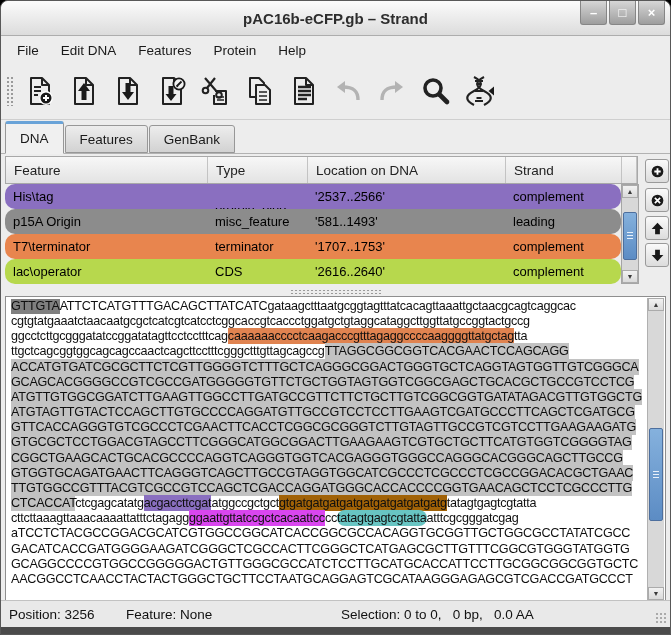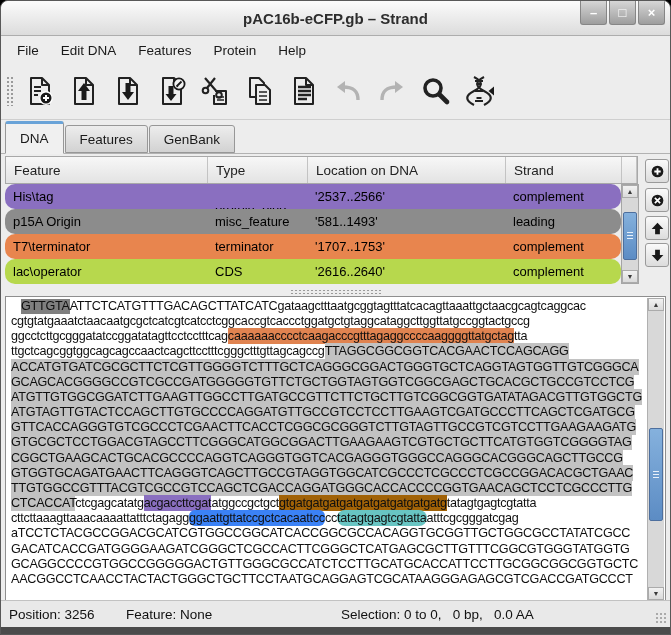--- a/index.html
+++ b/index.html
@@ -236,35 +236,35 @@
       </div>
       <div class="vs-arrow" style="bottom:0;">▼</div>
     </div>
 
     <div class="splitter">
       <div class="splitter-dots"></div>
     </div>
 
     <div class="seq-panel">
       <div class="seq-text">
-          <div class="seq-line"><span style="background: rgb(127, 127, 127); margin-left: 10px;">GTTGTA</span><span>ATTCTCATGTTTGACAGCTTATCATCgataagctttaatgcggtagtttatcacagttaaattgctaacgcagtcaggcac</span></div>
+          <div class="seq-line"><span style="background: rgb(127, 127, 127);">GTTGTA</span><span>ATTCTCATGTTTGACAGCTTATCATCgataagctttaatgcggtagtttatcacagttaaattgctaacgcagtcaggcac</span></div>
           <div class="seq-line"><span>cgtgtatgaaatctaacaatgcgctcatcgtcatcctcggcaccgtcaccctggatgctgtaggcataggcttggttatgccggtactgccg</span></div>
           <div class="seq-line"><span>ggcctcttgcgggatatccggatatagttcctcctttcag</span><span style="background: rgb(224, 131, 80);">caaaaaacccctcaagacccgtttagaggccccaaggggttatgctag</span><span>tta</span></div>
           <div class="seq-line"><span>ttgctcagcggtggcagcagccaactcagcttcctttcgggctttgttagcagccg</span><span style="background: rgb(194, 194, 194);">TTAGGCGGCGGTCACGAACTCCAGCAGG</span></div>
           <div class="seq-line"><span style="background: rgb(194, 194, 194);">ACCATGTGATCGCGCTTCTCGTTGGGGTCTTTGCTCAGGGCGGACTGGGTGCTCAGGTAGTGGTTGTCGGGCA</span></div>
           <div class="seq-line"><span style="background: rgb(194, 194, 194);">GCAGCACGGGGCCGTCGCCGATGGGGGTGTTCTGCTGGTAGTGGTCGGCGAGCTGCACGCTGCCGTCCTCG</span></div>
           <div class="seq-line"><span style="background: rgb(194, 194, 194);">ATGTTGTGGCGGATCTTGAAGTTGGCCTTGATGCCGTTCTTCTGCTTGTCGGCGGTGATATAGACGTTGTGGCTG</span></div>
           <div class="seq-line"><span style="background: rgb(194, 194, 194);">ATGTAGTTGTACTCCAGCTTGTGCCCCAGGATGTTGCCGTCCTCCTTGAAGTCGATGCCCTTCAGCTCGATGCG</span></div>
           <div class="seq-line"><span style="background: rgb(194, 194, 194);">GTTCACCAGGGTGTCGCCCTCGAACTTCACCTCGGCGCGGGTCTTGTAGTTGCCGTCGTCCTTGAAGAAGATG</span></div>
           <div class="seq-line"><span style="background: rgb(194, 194, 194);">GTGCGCTCCTGGACGTAGCCTTCGGGCATGGCGGACTTGAAGAAGTCGTGCTGCTTCATGTGGTCGGGGTAG</span></div>
           <div class="seq-line"><span style="background: rgb(194, 194, 194);">CGGCTGAAGCACTGCACGCCCCAGGTCAGGGTGGTCACGAGGGTGGGCCAGGGCACGGGCAGCTTGCCG</span></div>
           <div class="seq-line"><span style="background: rgb(194, 194, 194);">GTGGTGCAGATGAACTTCAGGGTCAGCTTGCCGTAGGTGGCATCGCCCTCGCCCTCGCCGGACACGCTGAAC</span></div>
           <div class="seq-line"><span style="background: rgb(194, 194, 194);">TTGTGGCCGTTTACGTCGCCGTCCAGCTCGACCAGGATGGGCACCACCCCGGTGAACAGCTCCTCGCCCTTG</span></div>
           <div class="seq-line"><span style="background: rgb(194, 194, 194);">CTCACCAT</span><span>ctcgagcatatg</span><span style="background: rgb(138, 111, 192);">acgaccttcgat</span><span>atggccgctgct</span><span style="background: #a16207;">gtgatgatgatgatgatgatgatgatgatg</span><span>tatagtgagtcgtatta</span></div>
-          <div class="seq-line"><span>cttcttaaagttaaacaaaattatttctagagg</span><span style="background: #3b82f6; border-radius: 6px;">ggaattgttatccgctcacaattcc</span><span>cc</span><span style="background: rgb(104, 197, 195); border-radius: 8px;">tatagtgagtcgtatta</span><span>atttcgcgggatcgag</span></div>
+          <div class="seq-line"><span>cttcttaaagttaaacaaaattatttctagagg</span><span style="background: #d946ef;">ggaattgttatccgctcacaattcc</span><span>cc</span><span style="background: rgb(104, 197, 195); border-radius: 8px;">tatagtgagtcgtatta</span><span>atttcgcgggatcgag</span></div>
           <div class="seq-line"><span>aTCCTCTACGCCGGACGCATCGTGGCCGGCATCACCGGCGCCACAGGTGCGGTTGCTGGCGCCTATATCGCC</span></div>
           <div class="seq-line"><span>GACATCACCGATGGGGAAGATCGGGCTCGCCACTTCGGGCTCATGAGCGCTTGTTTCGGCGTGGGTATGGTG</span></div>
           <div class="seq-line"><span>GCAGGCCCCGTGGCCGGGGGACTGTTGGGCGCCATCTCCTTGCATGCACCATTCCTTGCGGCGGCGGTGCTC</span></div>
           <div class="seq-line"><span>AACGGCCTCAACCTACTACTGGGCTGCTTCCTAATGCAGGAGTCGCATAAGGGAGAGCGTCGACCGATGCCCT</span></div>
         </div>
 
       <div class="vscroll" style="right:1px;top:1px;bottom:1px;width:17px;border:none;border-left:1px solid #b0b0b0;">
         <div class="vs-arrow" style="top:0;">▲</div>
         <div class="vs-thumb" style="top:43%;height:31%;">
           <div class="vs-grip"></div>

